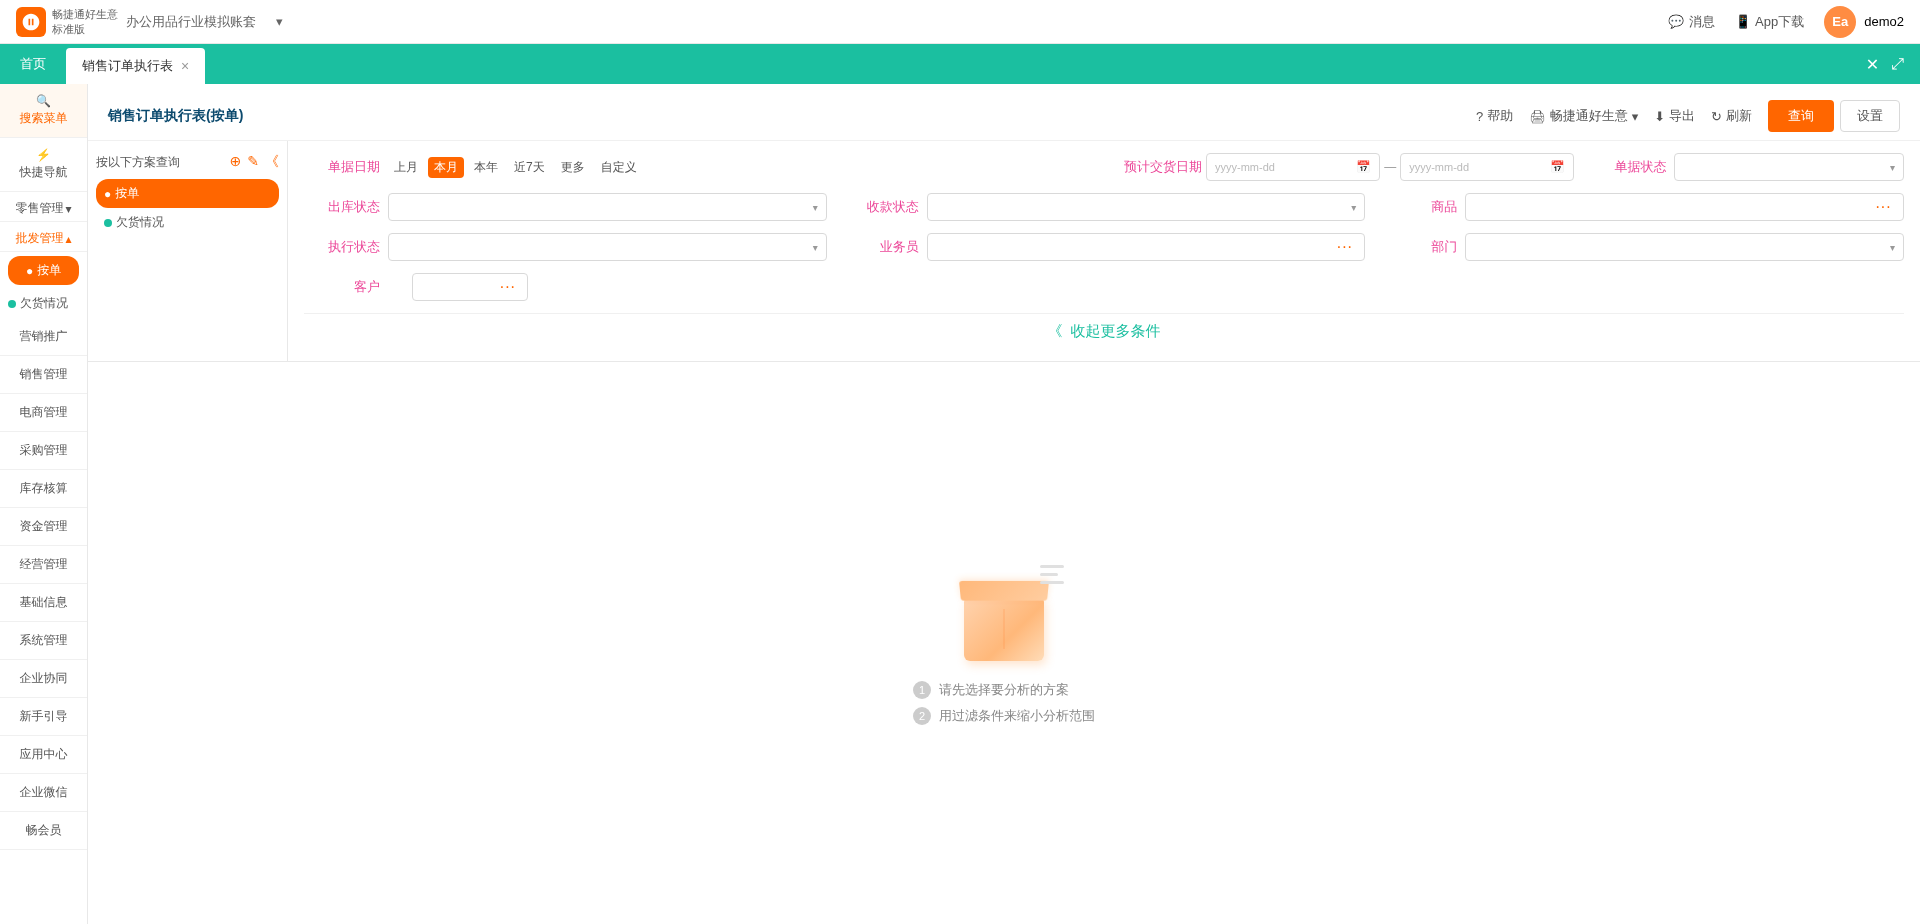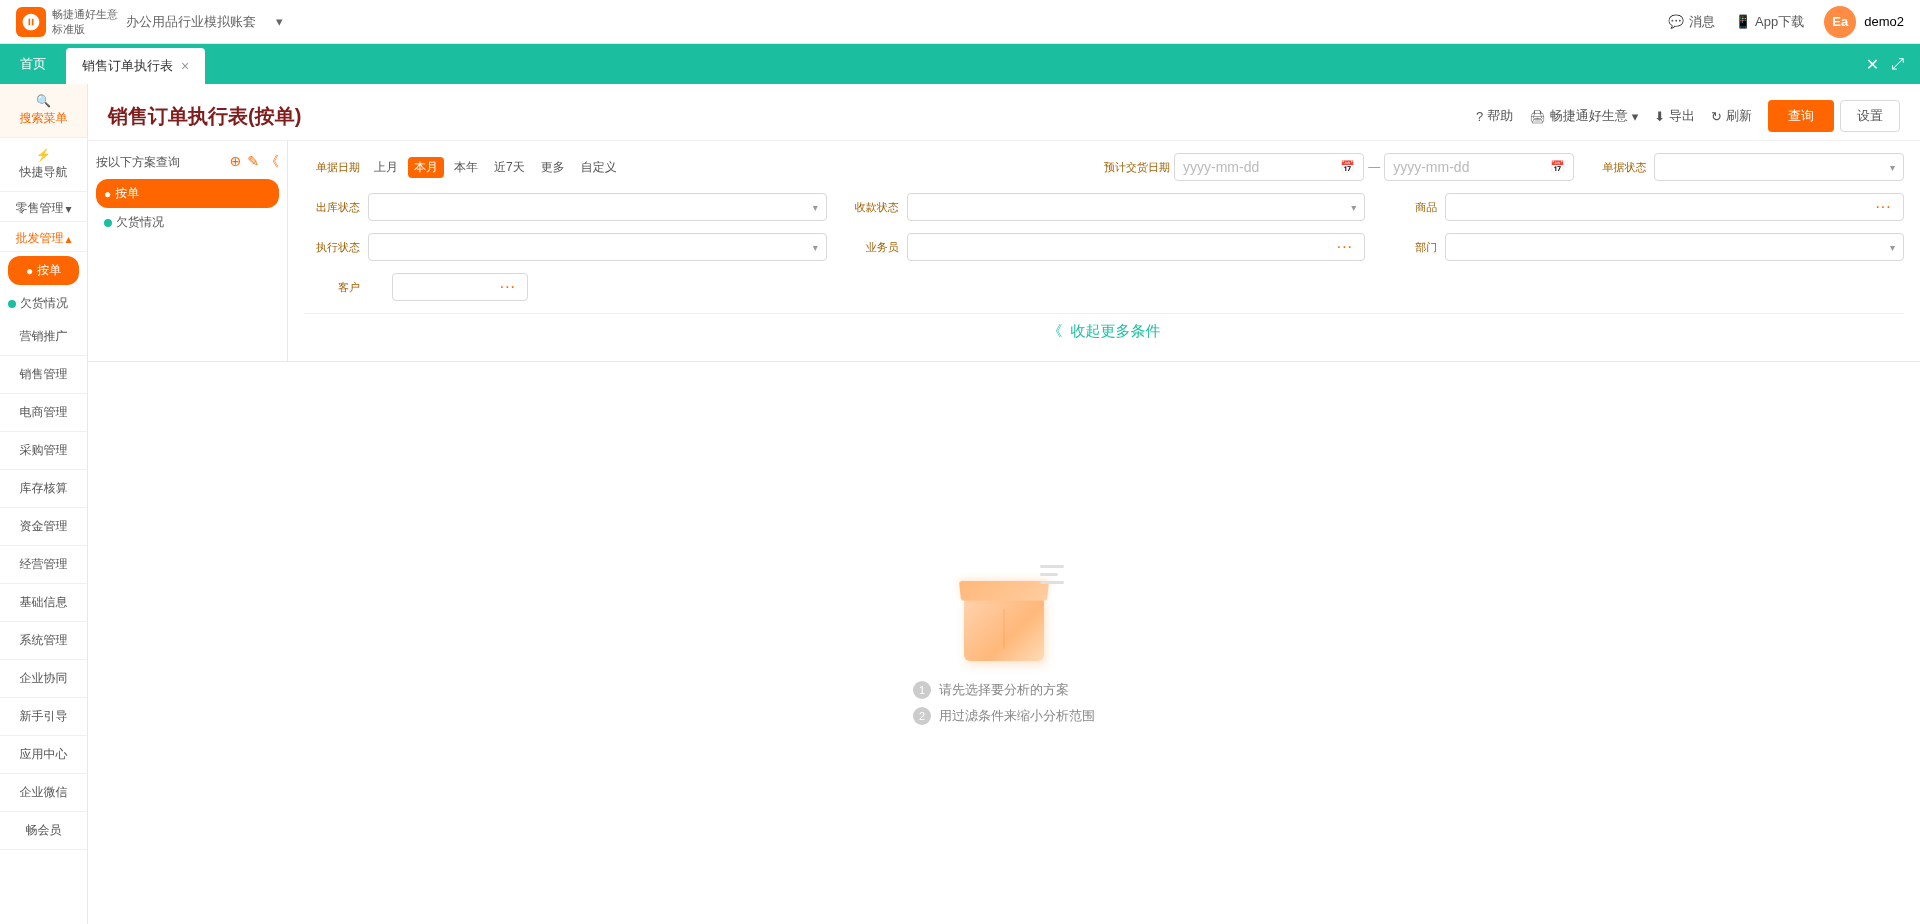--- a/index.html
+++ b/index.html
@@ -109,21 +109,21 @@
 
     
     .page-header {
       padding: 16px 20px 8px;
       display: flex;
       align-items: center;
       justify-content: space-between;
       background: #fff;
       border-bottom: 1px solid #f0f0f0;
     }
-    .page-title { font-size: 20px; font-weight: bold; color: #7f1d1d; }
+    .page-title { font-size: 14px; font-weight: bold; color: #0c4a6e; }
     .page-actions { display: flex; align-items: center; gap: 16px; }
     .page-action-btn {
       display: flex; align-items: center; gap: 4px;
       font-size: 13px; color: #555; cursor: pointer;
     }
 
     
     .filter-panel {
       display: flex;
       background: #fff;
@@ -169,25 +169,26 @@
       gap: 16px;
       margin-bottom: 12px;
     }
     .filter-field {
       display: flex;
       align-items: center;
       gap: 8px;
       flex: 1;
     }
     .filter-label {
-      font-size: 11px;
-      color: #a16207;
+      font-size: 13px;
+      color: #ec4899;
       white-space: nowrap;
       min-width: 56px;
       text-align: right;
+      margin-left: 20px;
     }
     .filter-select-wrap {
       flex: 1;
       height: 28px;
       border: 1px solid #d9d9d9;
       border-radius: 4px;
       padding: 0 8px;
       font-size: 12px;
       color: #333;
       background: #fff;
@@ -206,21 +207,21 @@
       flex: 1;
       height: 28px;
       border: 1px solid #d9d9d9;
       border-radius: 4px;
       padding: 0 8px;
       display: flex;
       align-items: center;
       justify-content: space-between;
       cursor: pointer;
     }
-    .date-input-wrap .placeholder { color: #bbb; font-size: 14px; }
+    .date-input-wrap .placeholder { color: #bbb; font-size: 11px; }
     .date-input-wrap .cal-icon { color: #ff6600; font-size: 12px; }
     .date-sep { color: #999; font-size: 12px; }
 
     .date-quick-btns { display: flex; gap: 4px; font-size: 12px; }
     .date-quick-btn { padding: 2px 6px; border-radius: 2px; cursor: pointer; color: #555; }
     .date-quick-btn.active { background: #ff6600; color: #fff; border-radius: 4px; }
 
     .filter-collapse {
       text-align: center;
       padding: 8px;

